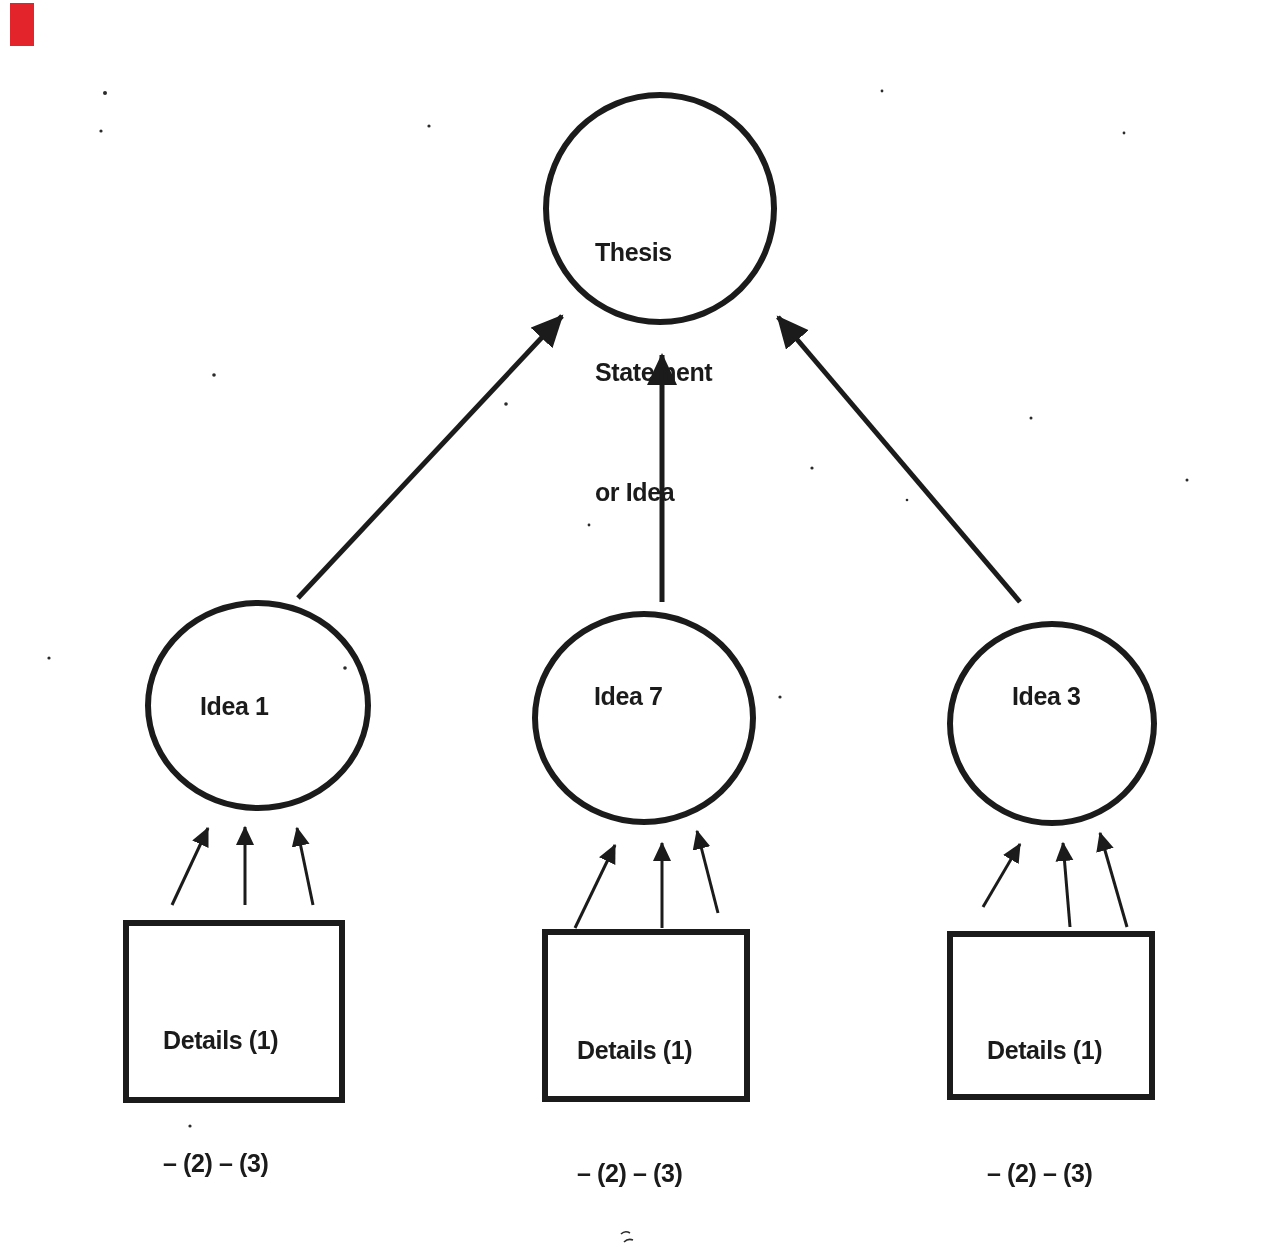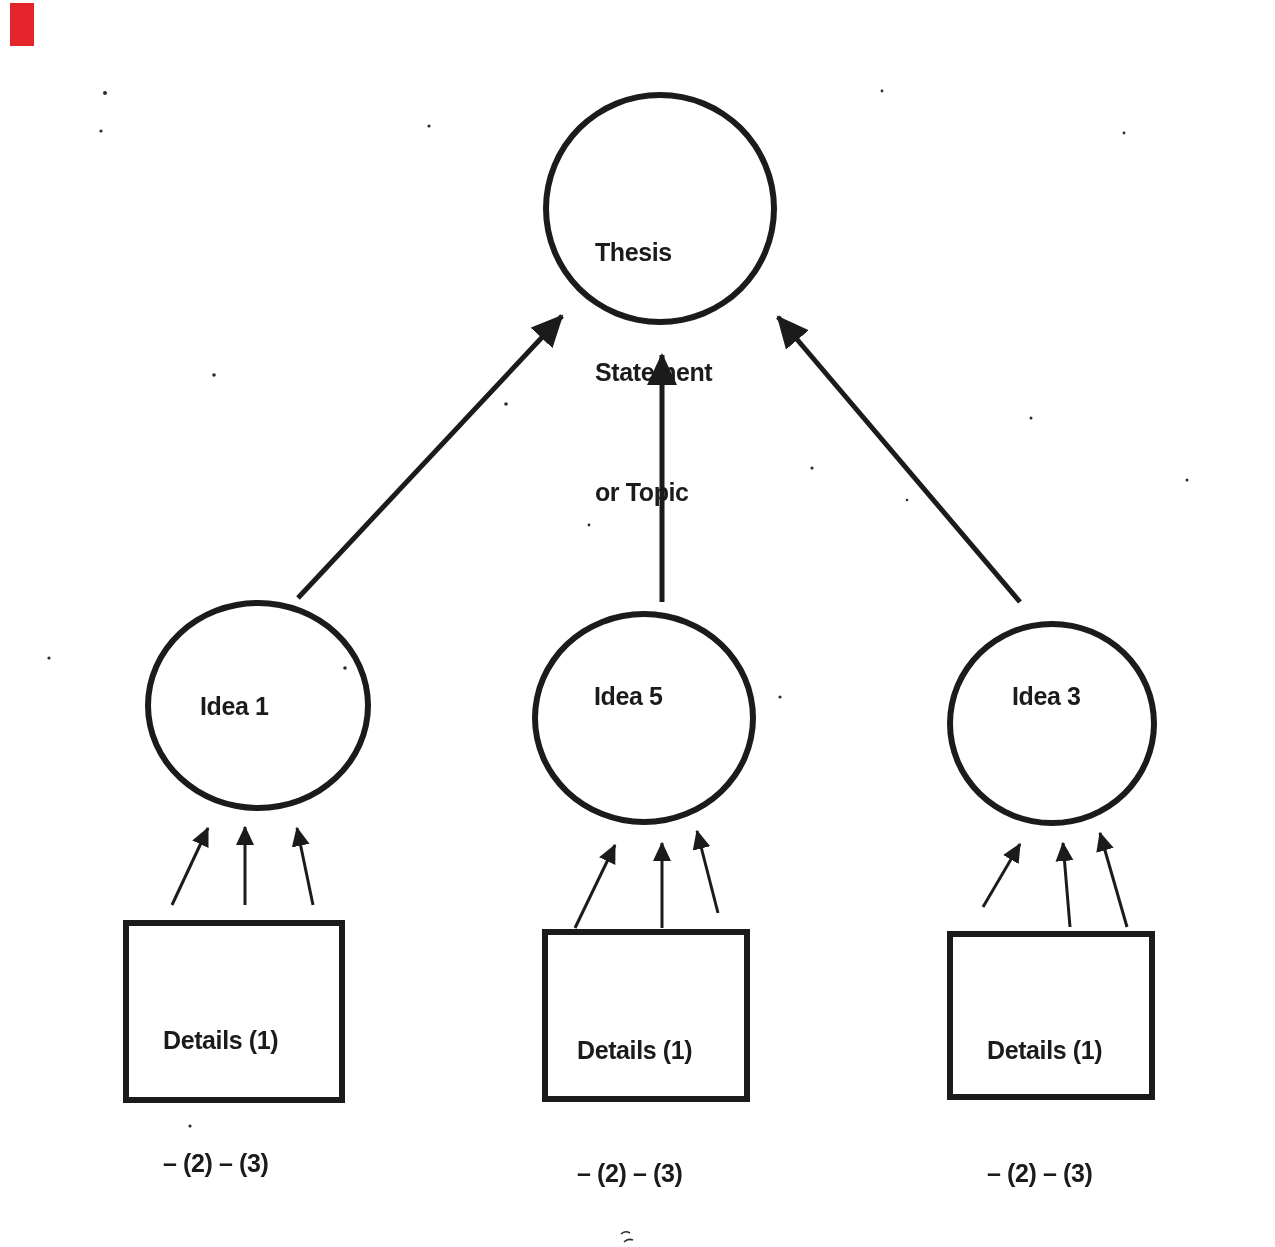--- a/index.html
+++ b/index.html
@@ -94,28 +94,28 @@
       <circle cx="190" cy="1126" r="1.6"></circle>
     </g>
 
     <path d="M621,1234 q4,-4 9,-1 M624,1242 q4,-4 9,-2" stroke="#2b2b2b" stroke-width="1.6" fill="none"></path>
   </svg>
 
   <div class="node" style="left:543px;top:92px;width:234px;height:233px;"></div>
   <div class="label" style="left:595px;top:152px;">
     <div>Thesis</div>
     <div>Statement</div>
-    <div>or Topic</div>
+    <div>or Idea</div>
   </div>
 
   <div class="node" style="left:145px;top:600px;width:226px;height:211px;"></div>
   <div class="label" style="left:200px;top:686px;">Idea 1</div>
 
   <div class="node" style="left:532px;top:611px;width:224px;height:214px;"></div>
-  <div class="label" style="left:594px;top:676px;">Idea 5</div>
+  <div class="label" style="left:594px;top:676px;">Idea 7</div>
 
   <div class="node" style="left:947px;top:621px;width:210px;height:205px;"></div>
   <div class="label" style="left:1012px;top:676px;">Idea 3</div>
 
   <div class="dbox" style="left:123px;top:920px;width:222px;height:183px;"></div>
   <div class="label details-label" style="left:163px;top:938px;">
     <div>Details (1)</div>
     <div>– (2) – (3)</div>
     
   </div>

